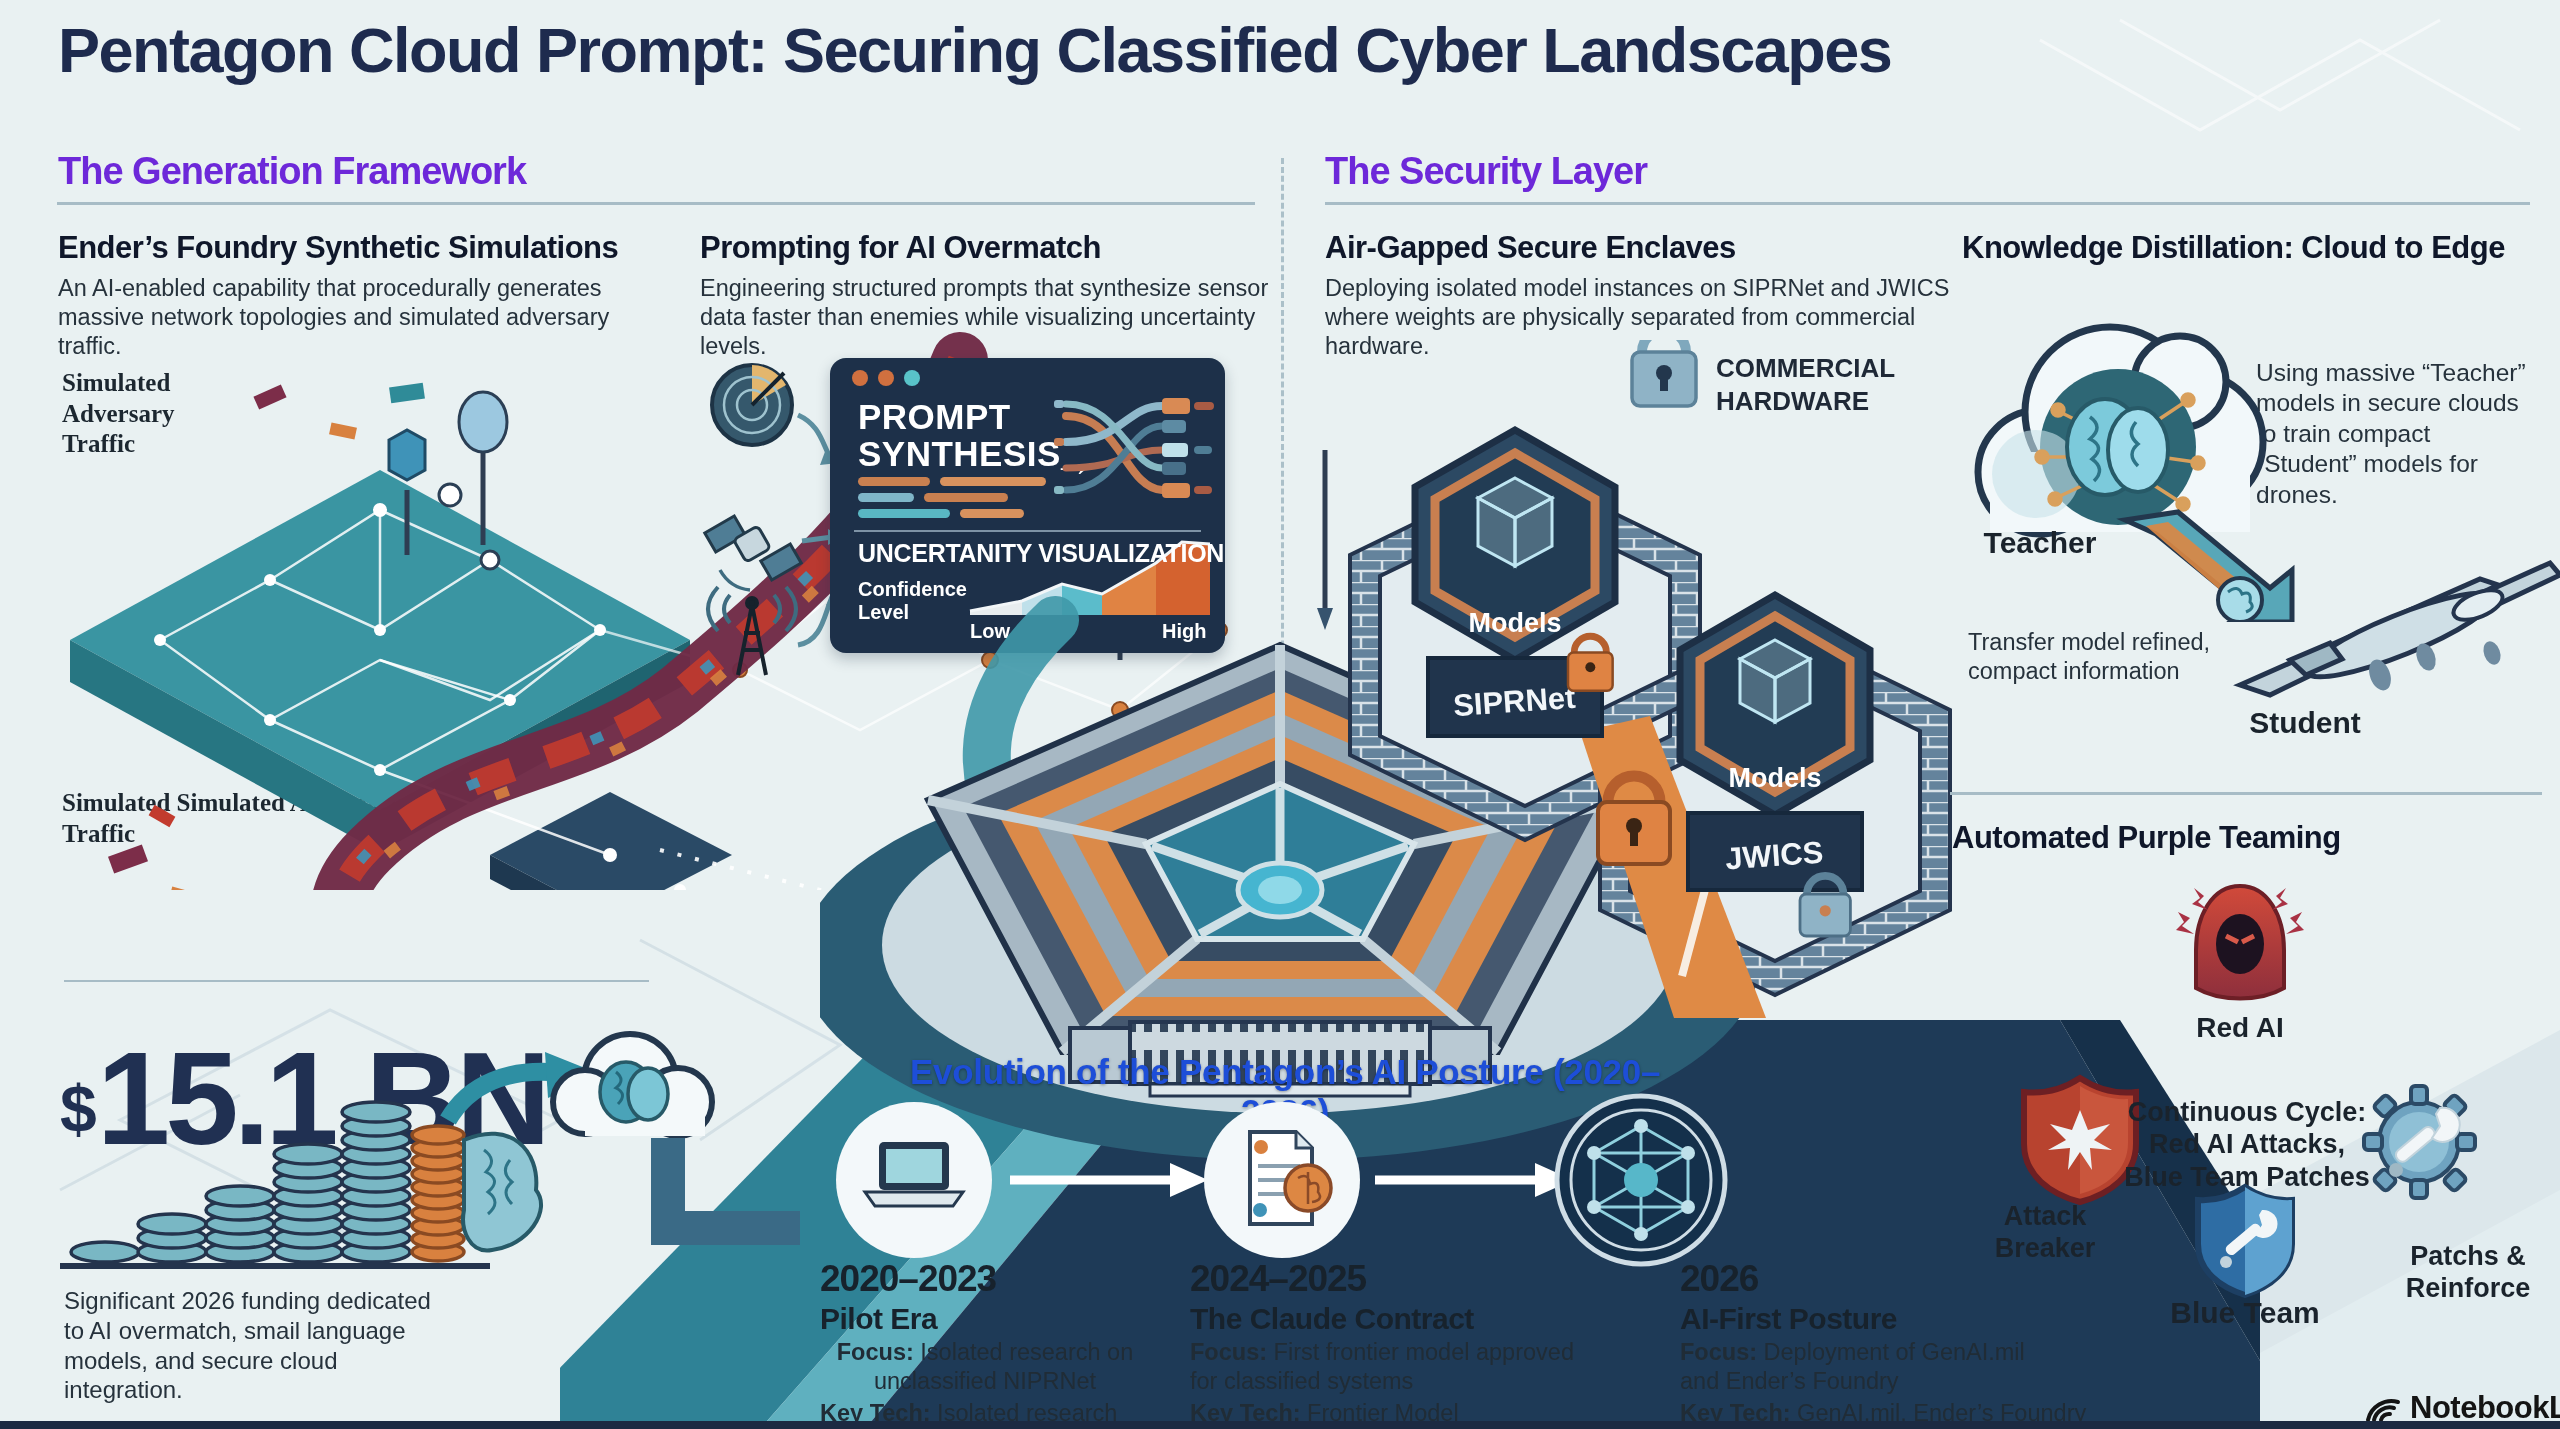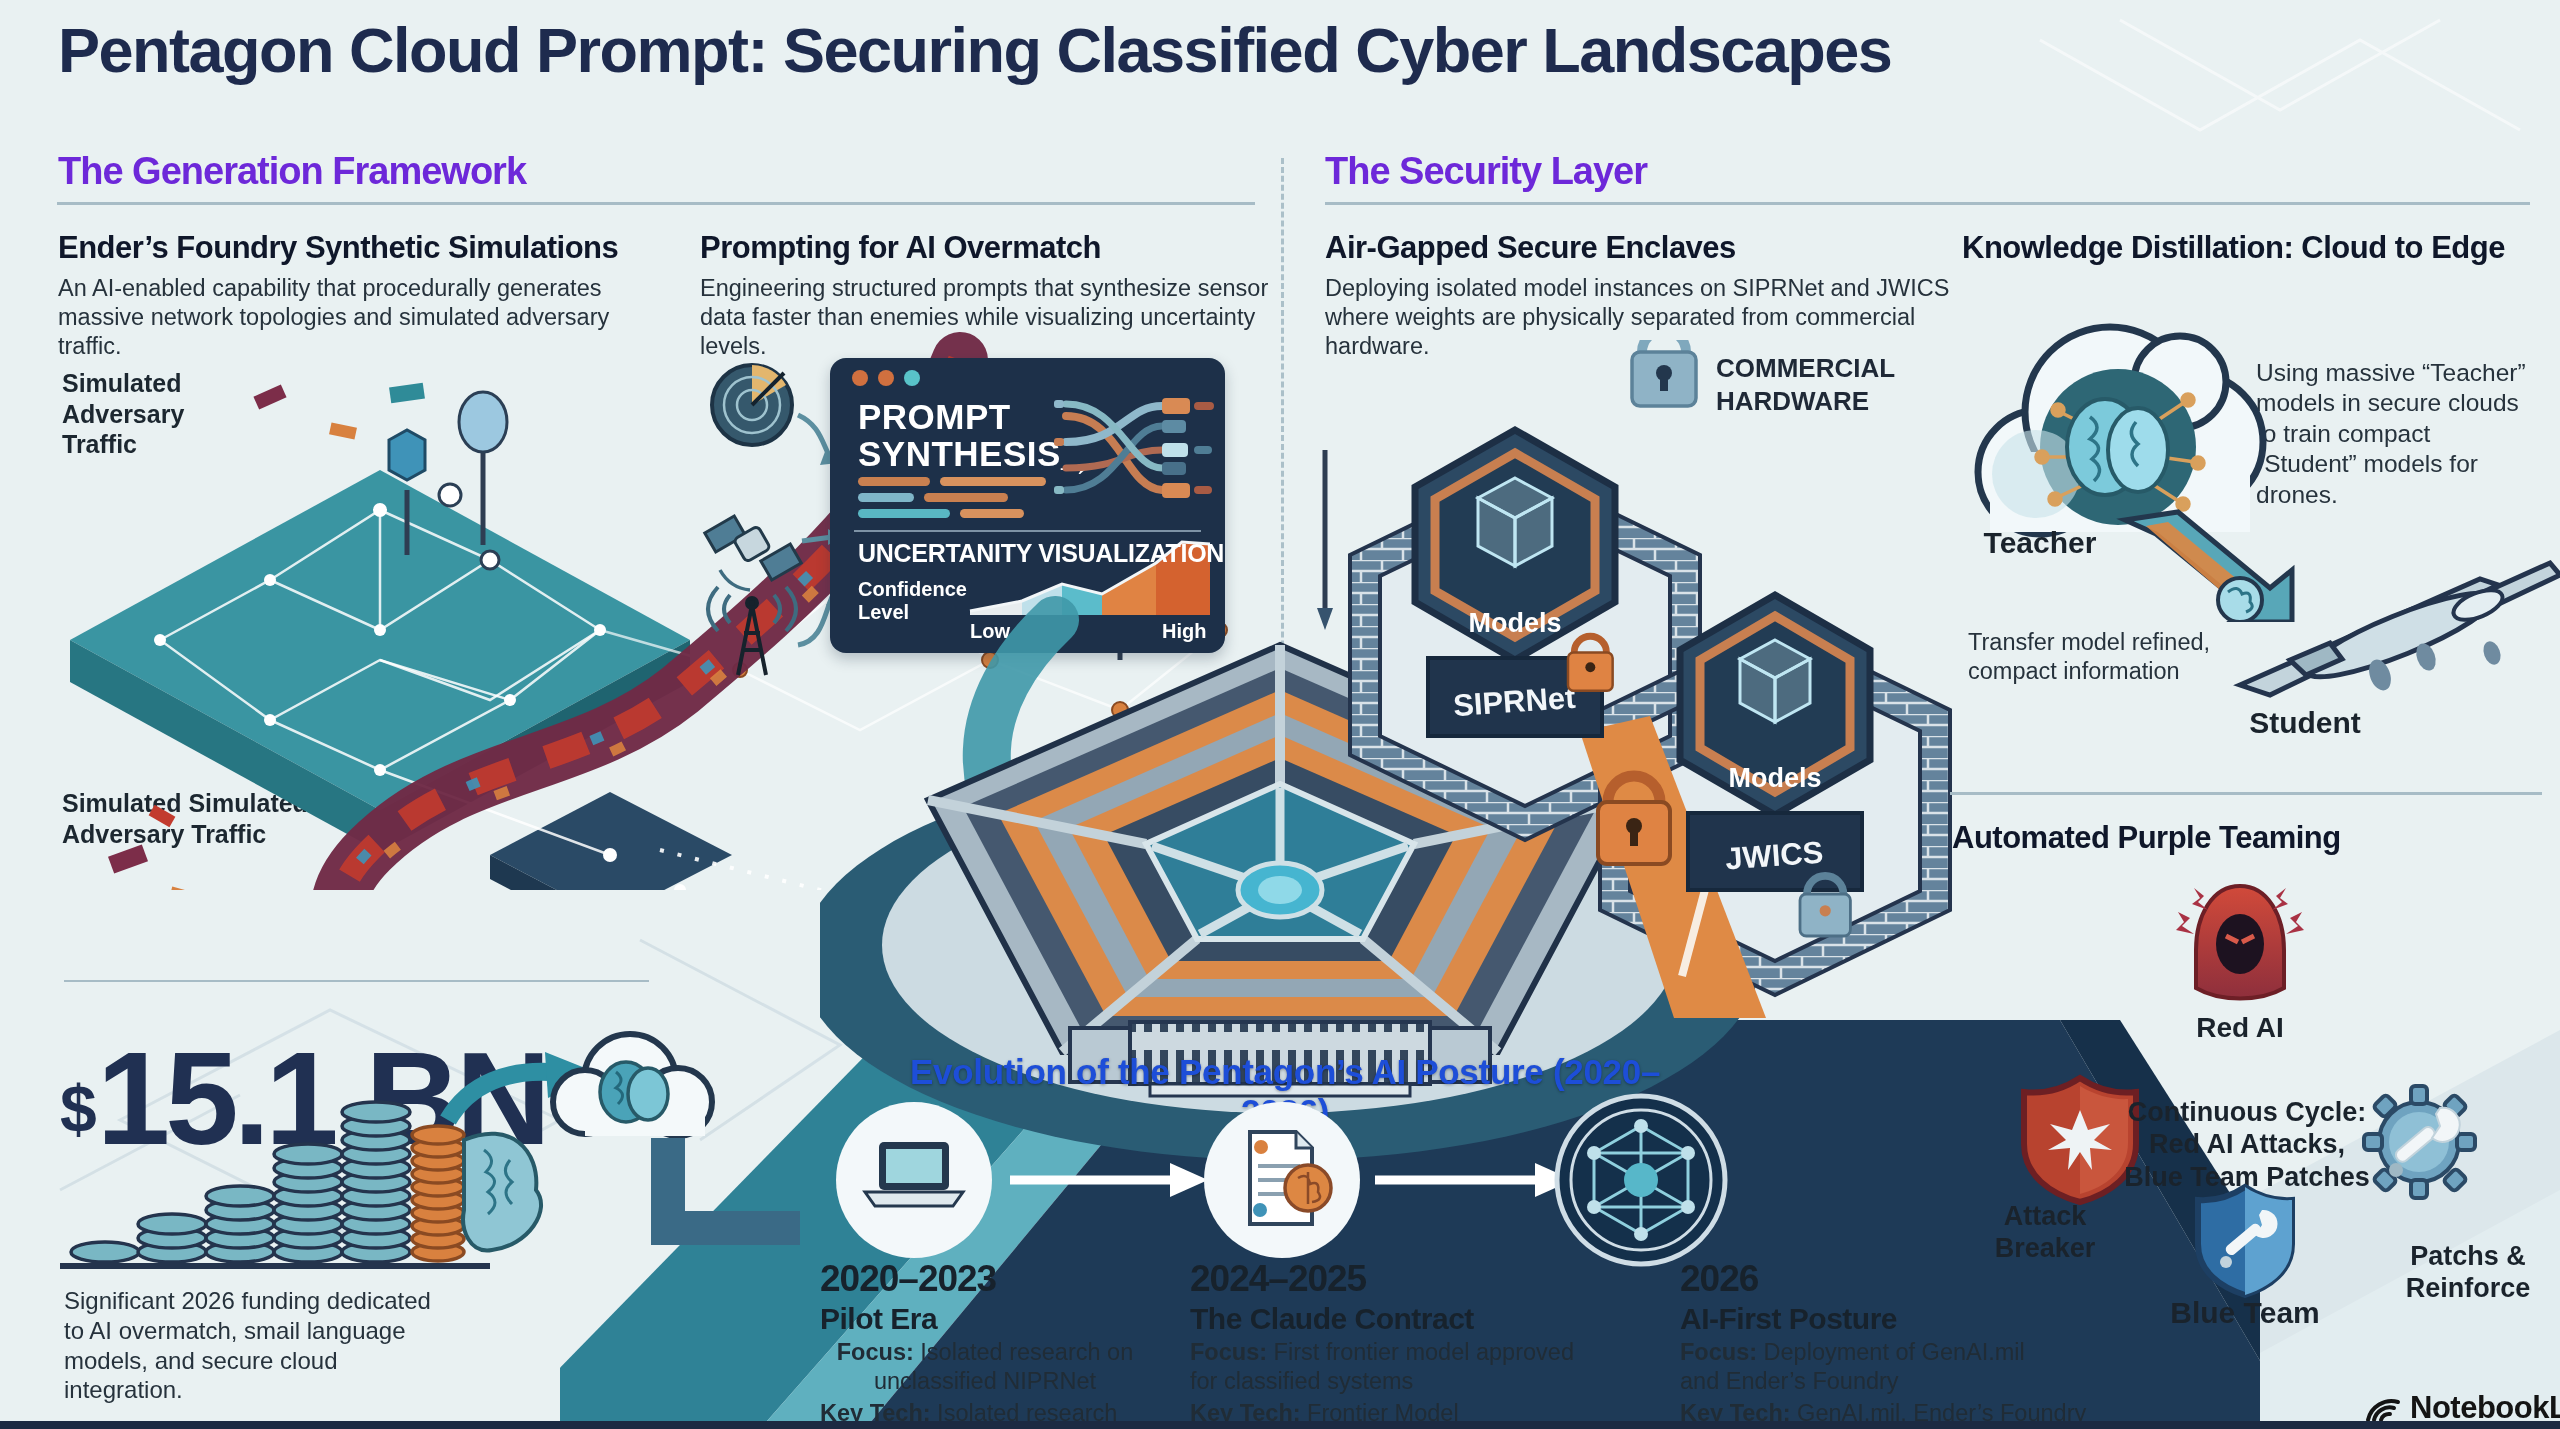--- a/index.html
+++ b/index.html
@@ -4,21 +4,21 @@
 <style>
   html,body{margin:0;padding:0;}
   body{width:2560px;height:1429px;overflow:hidden;background:#e9f1f2;
        font-family:"Liberation Sans","DejaVu Sans",sans-serif;}
   #canvas{position:relative;width:2560px;height:1429px;background:#e9f1f2;}
   .abs{position:absolute;}
   .title{font-size:63px;font-weight:800;color:#1e2b4e;letter-spacing:-1.5px;white-space:nowrap;}
   .h2{font-size:38px;font-weight:800;color:#6d28d9;letter-spacing:-1px;white-space:nowrap;}
   .h3{font-size:31px;font-weight:800;color:#0f172a;letter-spacing:-.5px;white-space:nowrap;}
   .bodytext{font-size:23.5px;font-weight:500;color:#26323c;line-height:1.24;}
-  .caption{font-size:25px;font-weight:600;color:#1c2730;line-height:1.22;}
+  .caption{font-size:25px;font-weight:600;color:#1c2730;line-height:1.22;font-family:Liberation Serif, serif;}
   .rule{background:#a7bcc6;height:3px;}
   .dashedrule{border-left:3px dashed #abc0c9;width:0;}
   .panel{background:#1d3049;border-radius:16px;box-shadow:0 6px 14px rgba(20,40,60,.25);}
   .dot{width:16px;height:16px;border-radius:50%;position:absolute;top:12px;}
   .dash{position:absolute;height:9px;border-radius:5px;}
   .ptitle{position:absolute;left:28px;top:40px;width:215px;color:#fff;font-size:35px;font-weight:800;line-height:1.06;letter-spacing:.5px;}
   .parrow{position:absolute;left:222px;top:80px;color:#fff;font-size:42px;font-weight:700;}
   .pdivider{position:absolute;left:24px;top:172px;width:347px;height:2px;background:#7e93a6;}
   .puncert{position:absolute;left:28px;top:181px;color:#fff;font-size:25px;font-weight:800;letter-spacing:-.3px;}
   .pconf{position:absolute;left:28px;top:220px;color:#ffffff;font-size:20px;font-weight:600;line-height:1.15;width:110px;}

